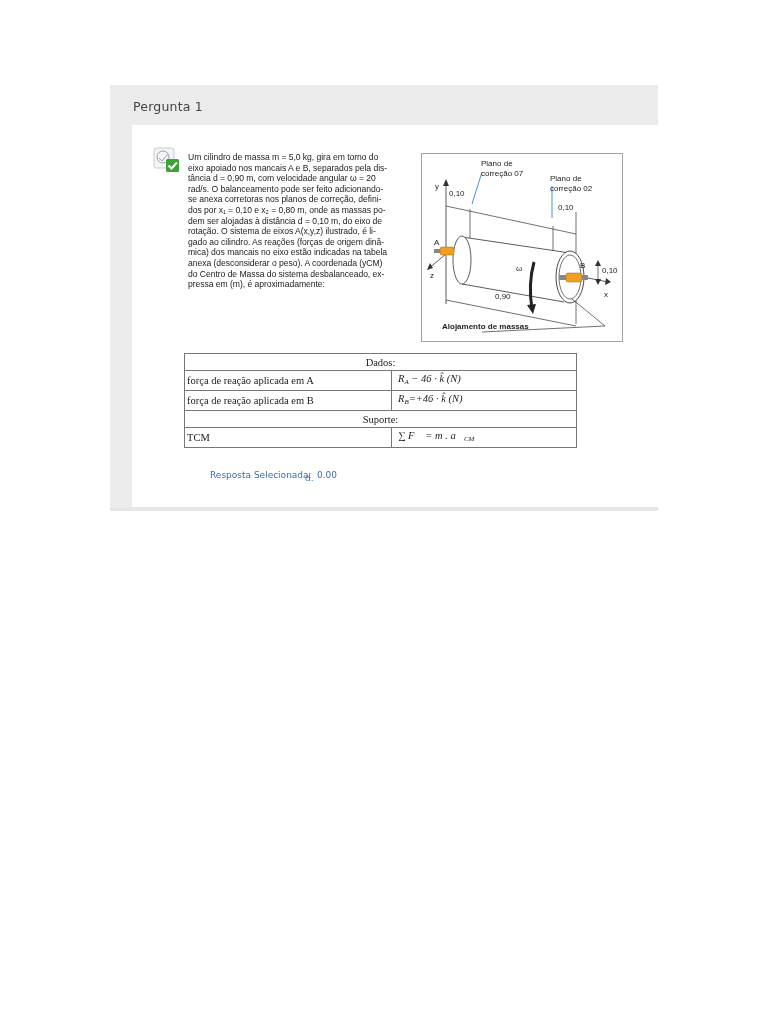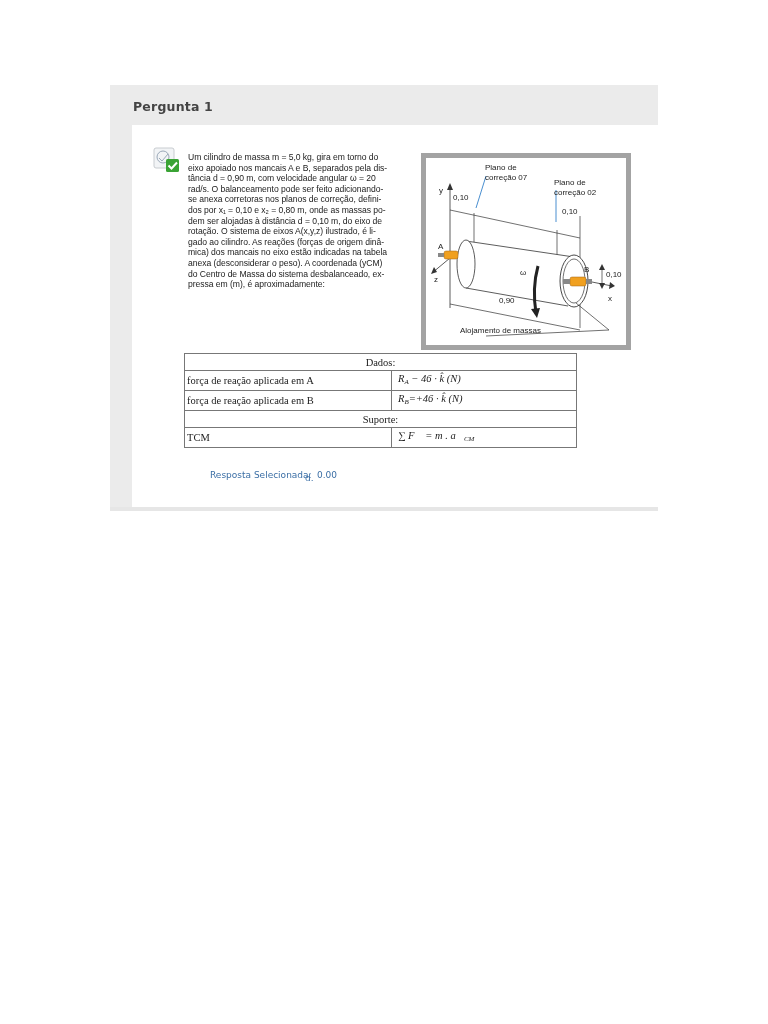--- a/index.html
+++ b/index.html
@@ -1,27 +1,27 @@
 <!DOCTYPE html>
 <html><head>
 <meta charset="utf-8">
 <style>
   html, body { margin:0; padding:0; background:#ffffff; }
   body { width:768px; height:1024px; position:relative; overflow:hidden; font-family:"DejaVu Sans", sans-serif; }
 
   .panel { position:absolute; left:110px; top:85px; width:548px; height:425px; background:#ebebeb; }
   .panel-bottom { position:absolute; left:110px; top:507px; width:548px; height:4px; background:#e6e6e6; }
-  .q-title { position:absolute; left:133px; top:99px; font-size:12.5px; font-weight:bold; color:#444; letter-spacing:0.2px; font-family:"DejaVu Sans", sans-serif; }
+  .q-title { position:absolute; left:133px; top:99px; font-size:12.5px; font-weight:normal; color:#444; letter-spacing:0.2px; font-family:"DejaVu Sans", sans-serif; }
   .content { position:absolute; left:132px; top:125px; width:536px; height:382px; background:#ffffff; }
 
   .status-icon { position:absolute; left:153px; top:147px; width:28px; height:26px; }
 
   .question-text { position:absolute; left:188px; top:152px; width:228px; font-family:"Liberation Sans", sans-serif; font-size:8.6px; line-height:10.6px; color:#222; text-align:justify; letter-spacing:-0.05px; }
 
-  .figure { position:absolute; left:421px; top:153px; width:200px; height:187px; border:5px solid #a3a3a3; background:#fff; }
+  .figure { position:absolute; left:421px; top:153px; width:200px; height:187px; border:1px solid #a3a3a3; background:#fff; }
   .figure svg { position:absolute; left:0; top:0; }
   .fig-label { position:absolute; font-family:"Liberation Sans", sans-serif; font-size:8px; color:#222; white-space:nowrap; }
 
   .data-table { position:absolute; left:184px; top:353px; width:393px; border-collapse:collapse; font-family:"Liberation Serif", serif; font-size:10.5px; color:#222; }
   .data-table td { border:1px solid #777; padding:0 2px; height:16px; line-height:15px; vertical-align:middle; }
   .data-table td.hdr { text-align:center;margin-left:29px; }
   .data-table td.c1 { width:202px; }
   .data-table td.c2 { padding-left:6px; font-style:italic; font-size:10.5px; }
   .sub { font-size:7px; vertical-align:-2px; }
 
@@ -116,21 +116,21 @@
   <span class="fig-label" style="left:13px;top:28px;">y</span>
   <span class="fig-label" style="left:27px;top:35px;">0,10</span>
   <span class="fig-label" style="left:136px;top:49px;">0,10</span>
   <span class="fig-label" style="left:12px;top:84px;">A</span>
   <span class="fig-label" style="left:8px;top:117px;">z</span>
   <span class="fig-label" style="left:94px;top:110px;">ω</span>
   <span class="fig-label" style="left:158px;top:107px;">B</span>
   <span class="fig-label" style="left:180px;top:112px;">0,10</span>
   <span class="fig-label" style="left:182px;top:136px;">x</span>
   <span class="fig-label" style="left:73px;top:138px;">0,90</span>
-  <span class="fig-label" style="left:34px;top:168px;">Alojamento de massas</span>
+  <span class="fig-label" style="left:20px;top:168px;font-weight:bold;">Alojamento de massas</span>
 </div>
 
 <table class="data-table">
   <tbody>
       <tr>
     <td class="hdr" colspan="2">Dados:</td>
   </tr>
   <tr>
     <td class="c1">força de reação aplicada em A</td>
     <td class="c2"><span>R</span><span class="sub">A</span><span> − 46 · k̂ (N)</span></td>

